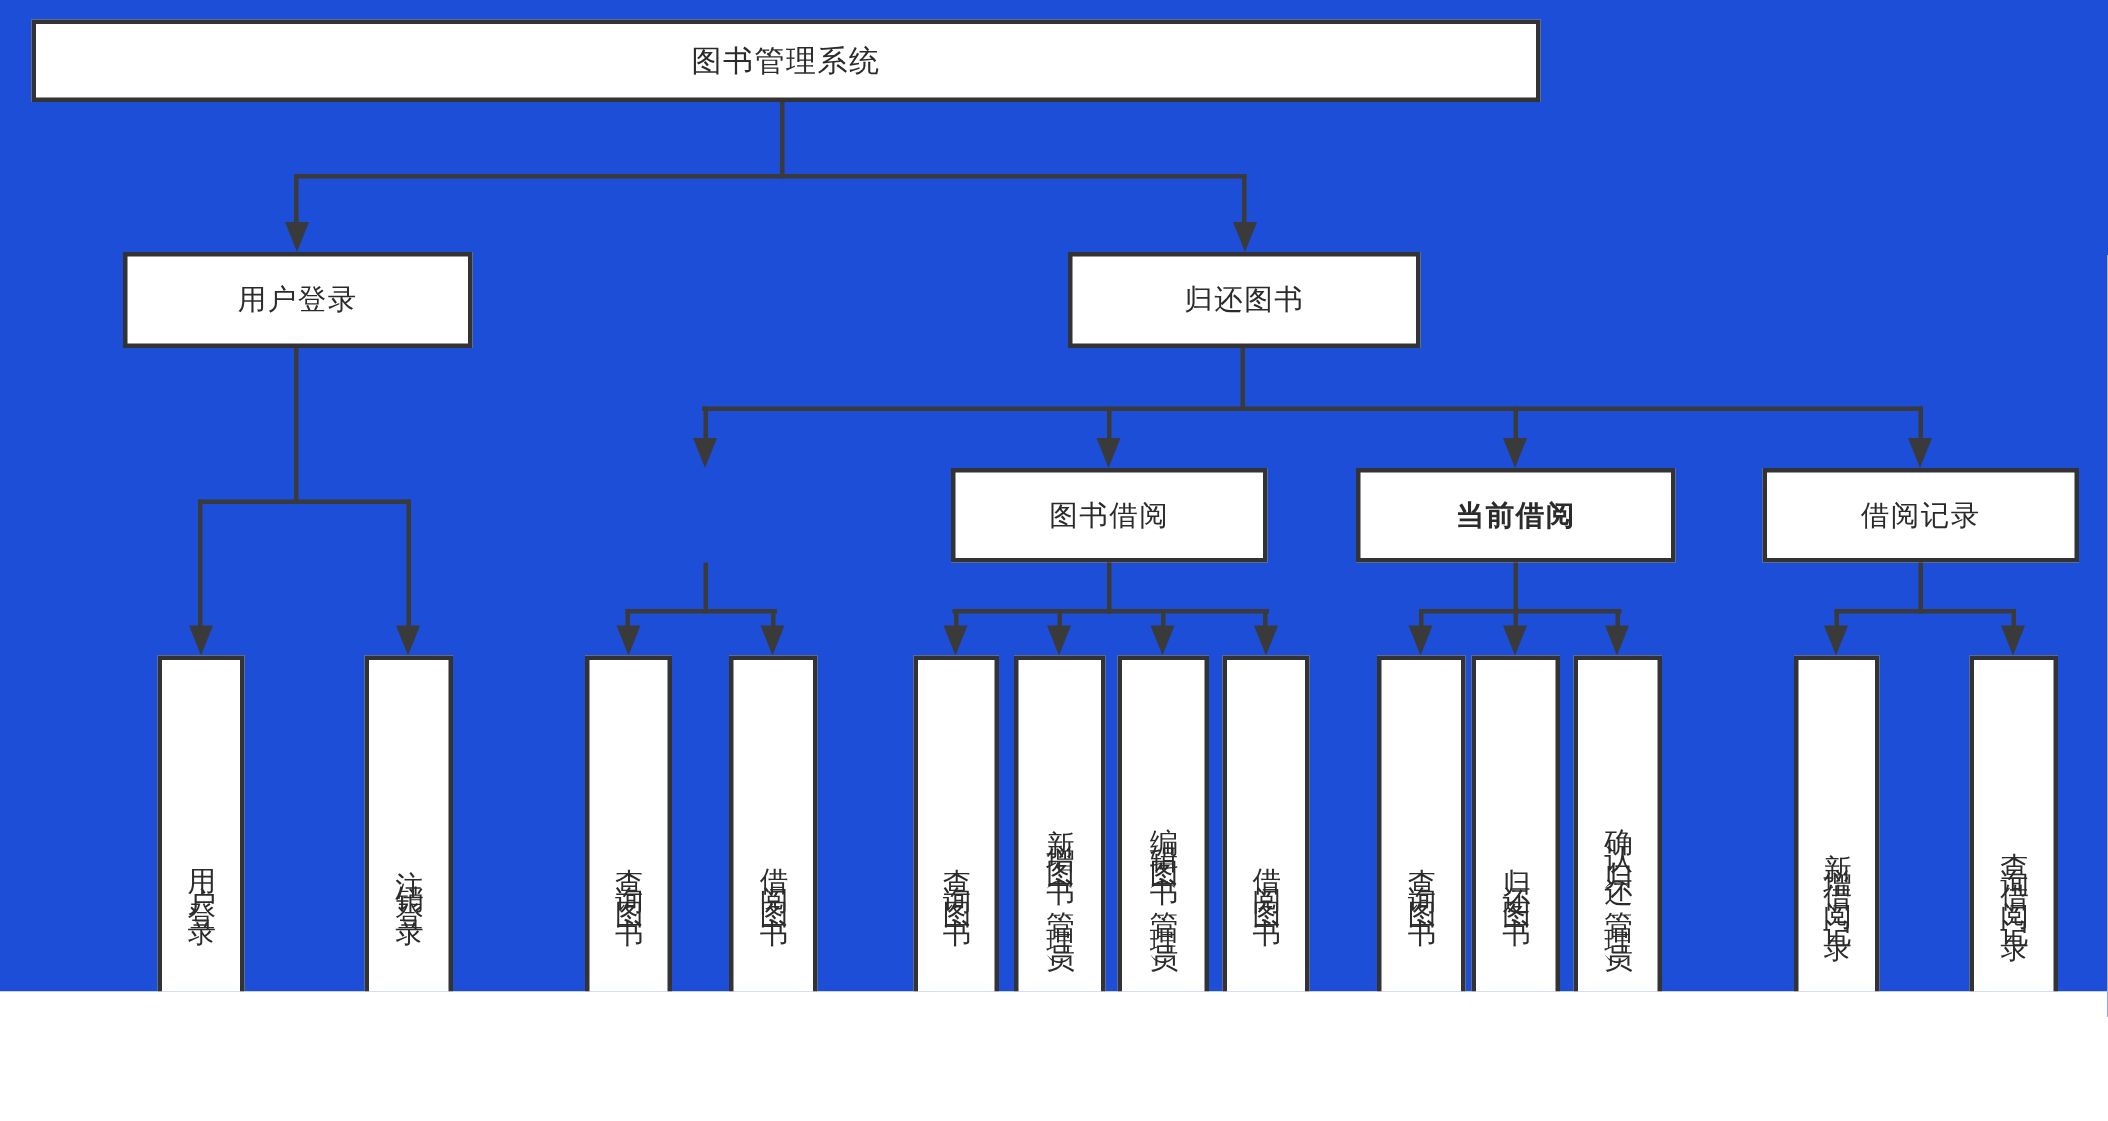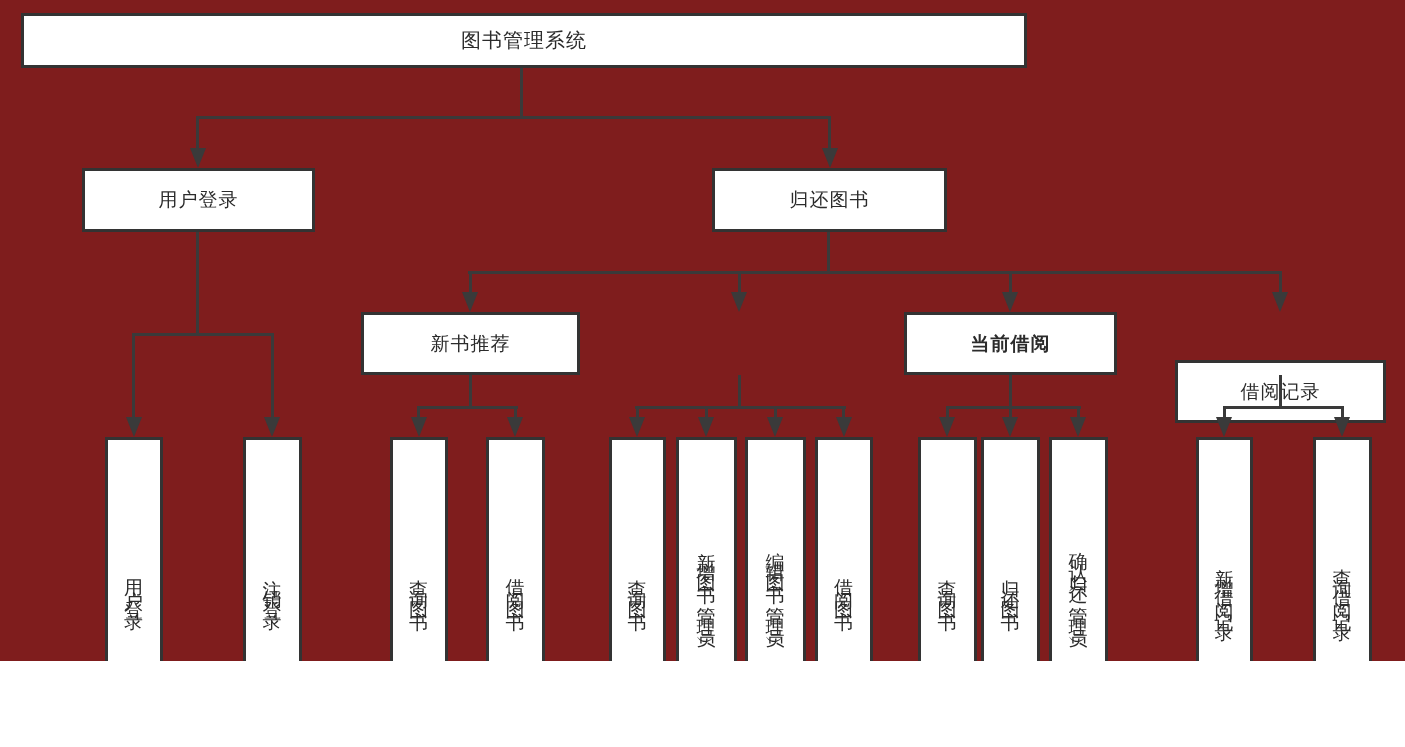--- a/index.html
+++ b/index.html
@@ -5,21 +5,21 @@
   html, body {
     margin: 0;
     padding: 0;
     background: #ffffff;
     font-family: "Liberation Sans", "DejaVu Sans", sans-serif;
   }
   .stage {
     position: relative;
     width: 1405px;
     height: 661px;
-    background: #7f1d1d;
+    background: #1d4ed8;
     overflow: hidden;
   }
   
   .box {
     position: absolute;
     box-sizing: border-box;
     border: 3px solid #333333;
     background: #ffffff;
     display: flex;
     align-items: center;
@@ -94,27 +94,27 @@
   <div class="hl" style="left:468px; top:271px; width:814px;"></div>
   <div class="vl" style="left:469px; top:271px; height:23px;"></div>
   <div class="ar" style="left:462px; top:292px;"></div>
   <div class="vl" style="left:738px; top:271px; height:23px;"></div>
   <div class="ar" style="left:731px; top:292px;"></div>
   <div class="vl" style="left:1009px; top:271px; height:23px;"></div>
   <div class="ar" style="left:1002px; top:292px;"></div>
   <div class="vl" style="left:1279px; top:271px; height:23px;"></div>
   <div class="ar" style="left:1272px; top:292px;"></div>
 
-  <div class="box" style="left:361px; top:312px; width:219px; height:63px;">
-    <span>新书推荐</span>
+  <div class="box" style="left:634px; top:312px; width:211px; height:63px;">
+    <span>图书借阅</span>
   </div>
   <div class="box" style="left:904px; top:312px; width:213px; height:63px;font-weight:bold;">
     <span>当前借阅</span>
   </div>
-  <div class="box" style="left:1175px; top:312px; width:211px; height:63px;margin-top:48px;">
+  <div class="box" style="left:1175px; top:312px; width:211px; height:63px;">
     <span>借阅记录</span>
   </div>
 
   <div class="vl" style="left:469px; top:375px; height:34px;"></div>
   <div class="vl" style="left:738px; top:375px; height:34px;"></div>
   <div class="vl" style="left:1009px; top:375px; height:34px;"></div>
   <div class="vl" style="left:1279px; top:375px; height:34px;"></div>
 
   <div class="hl" style="left:417px; top:406px; width:101px;"></div>
   <div class="hl" style="left:635px; top:406px; width:211px;"></div>

